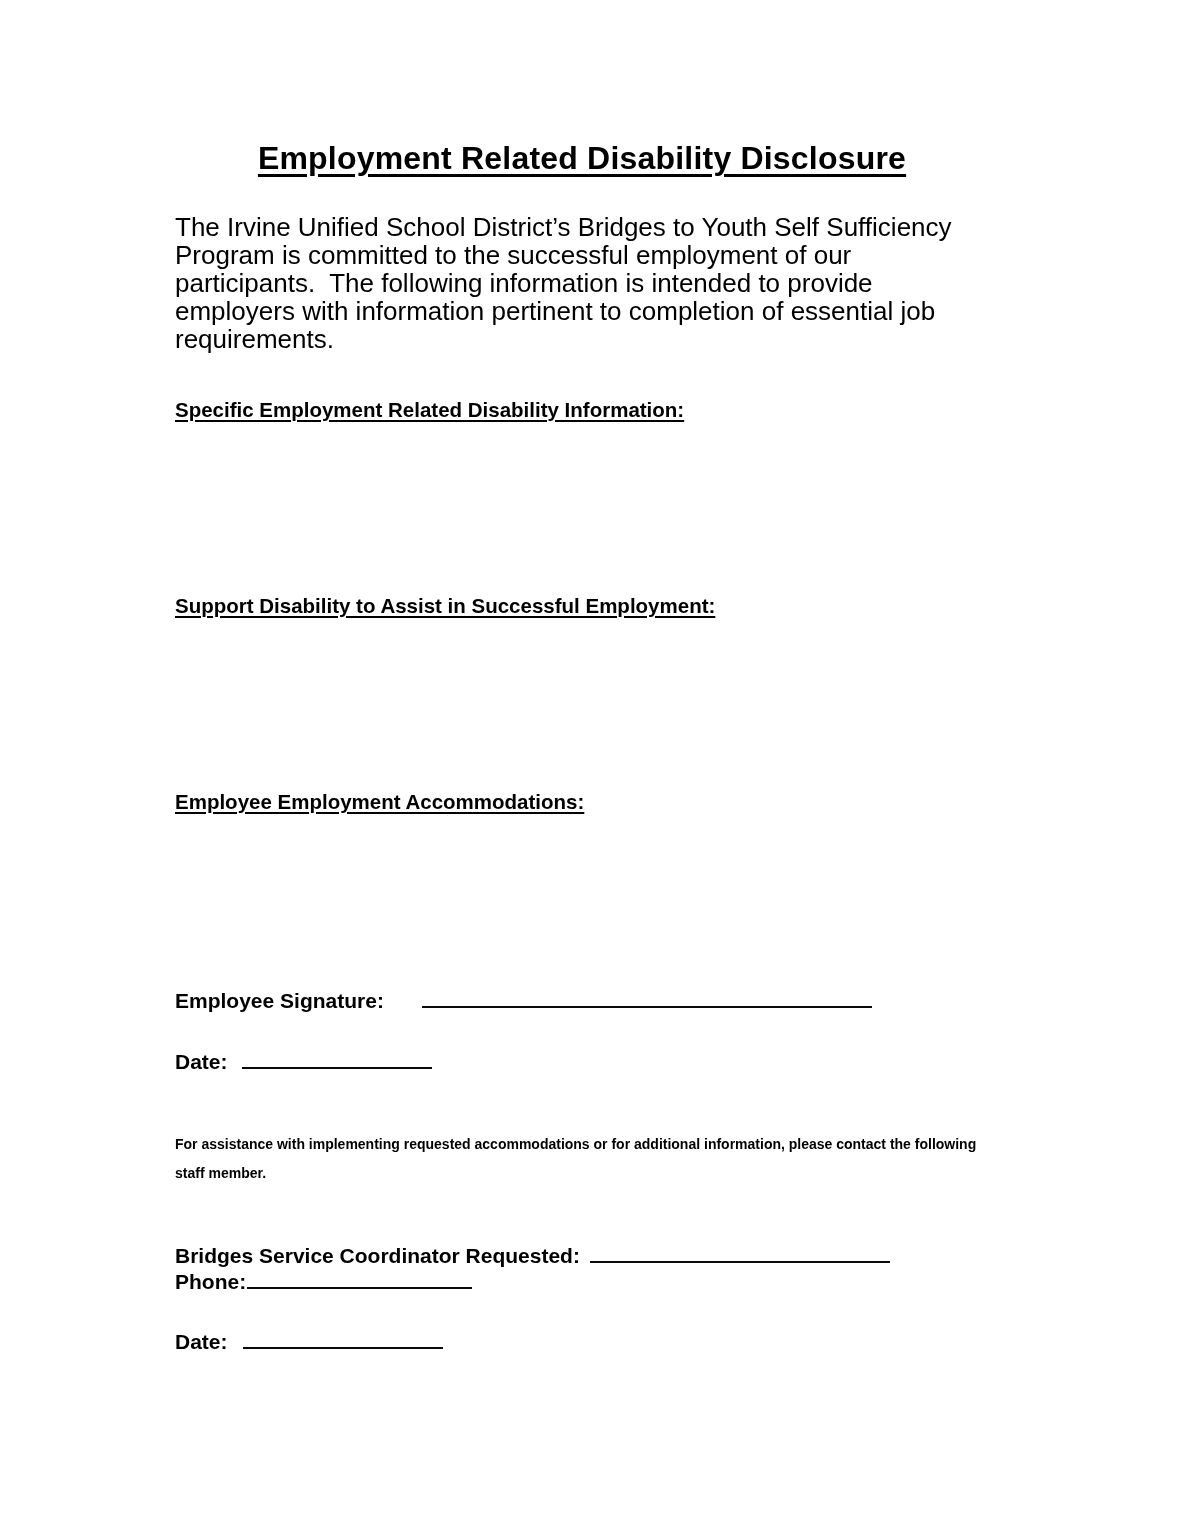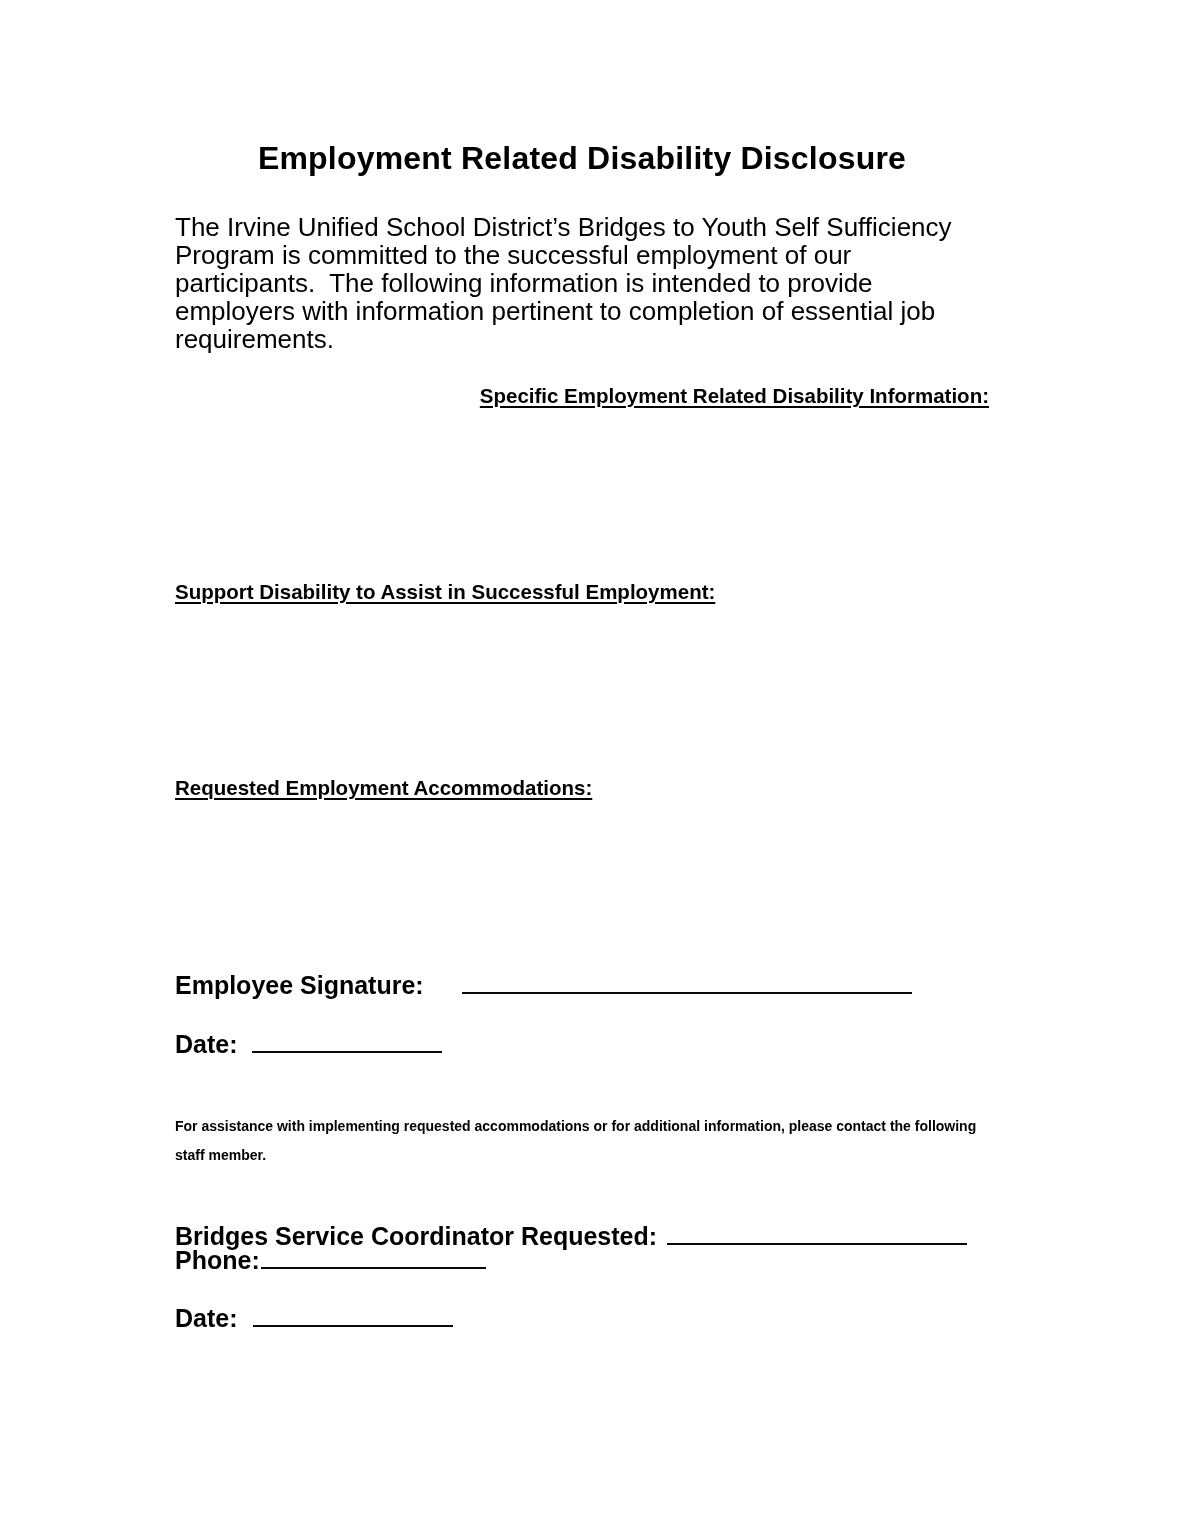--- a/index.html
+++ b/index.html
@@ -18,45 +18,46 @@
     padding: 140px 178px 0 175px;
     overflow: hidden;
   }
   .content {
     width: 814px;
   }
   .doc-title {
     font-size: 32px;
     font-weight: bold;
     text-align: center;
+    text-decoration: underline;
     text-decoration-thickness: 3px;
     text-underline-offset: 5px;
     letter-spacing: 0.2px;
     margin: 0;
   }
   .intro {
     margin: 36px 0 0 0;
     font-size: 26px;
     line-height: 28px;
     white-space: pre-wrap;
   }
   .section-heading {
     font-size: 20.5px;
     font-weight: bold;
     text-decoration: underline;
     text-decoration-thickness: 2px;
     text-underline-offset: 3px;
     margin: 0;
     line-height: 24px;
   }
-  .sh-1 { margin-top: 31px; text-align: right; }
+  .sh-1 { margin-top: 45px; }
   .sh-2 { margin-top: 172px; }
   .sh-3 { margin-top: 172px; }
   .field-row {
-    font-size: 25px;
+    font-size: 21px;
     font-weight: bold;
     line-height: 24px;
     margin: 0;
     white-space: nowrap;
   }
   .fr-emp-sig   { margin-top: 173px; }
   .fr-emp-date  { margin-top: 35px; }
   .fr-coord-sig { margin-top: 55px; }
   .fr-phone     { }
   .fr-coord-date{ margin-top: 34px; }
@@ -85,21 +86,21 @@
   <div class="content">
 
     <h1 class="doc-title">Employment Related Disability Disclosure</h1>
 
     <p class="intro">The Irvine Unified School District’s Bridges to Youth Self Sufficiency Program is committed to the successful employment of our participants.  The following information is intended to provide employers with information pertinent to completion of essential job requirements.</p>
 
     <h2 class="section-heading sh-1">Specific Employment Related Disability Information:</h2>
 
     <h2 class="section-heading sh-2">Support Disability to Assist in Successful Employment:</h2>
 
-    <h2 class="section-heading sh-3">Requested Employment Accommodations:</h2>
+    <h2 class="section-heading sh-3">Employee Employment Accommodations:</h2>
 
     <p class="field-row fr-emp-sig">
       <span>Employee Signature:</span><span class="blank w450"></span>
     </p>
 
     <p class="field-row fr-emp-date">
       <span>Date:</span><span class="blank w190"></span>
     </p>
 
     <p class="assistance">For assistance with implementing requested accommodations or for additional information, please contact the following staff member.</p>

